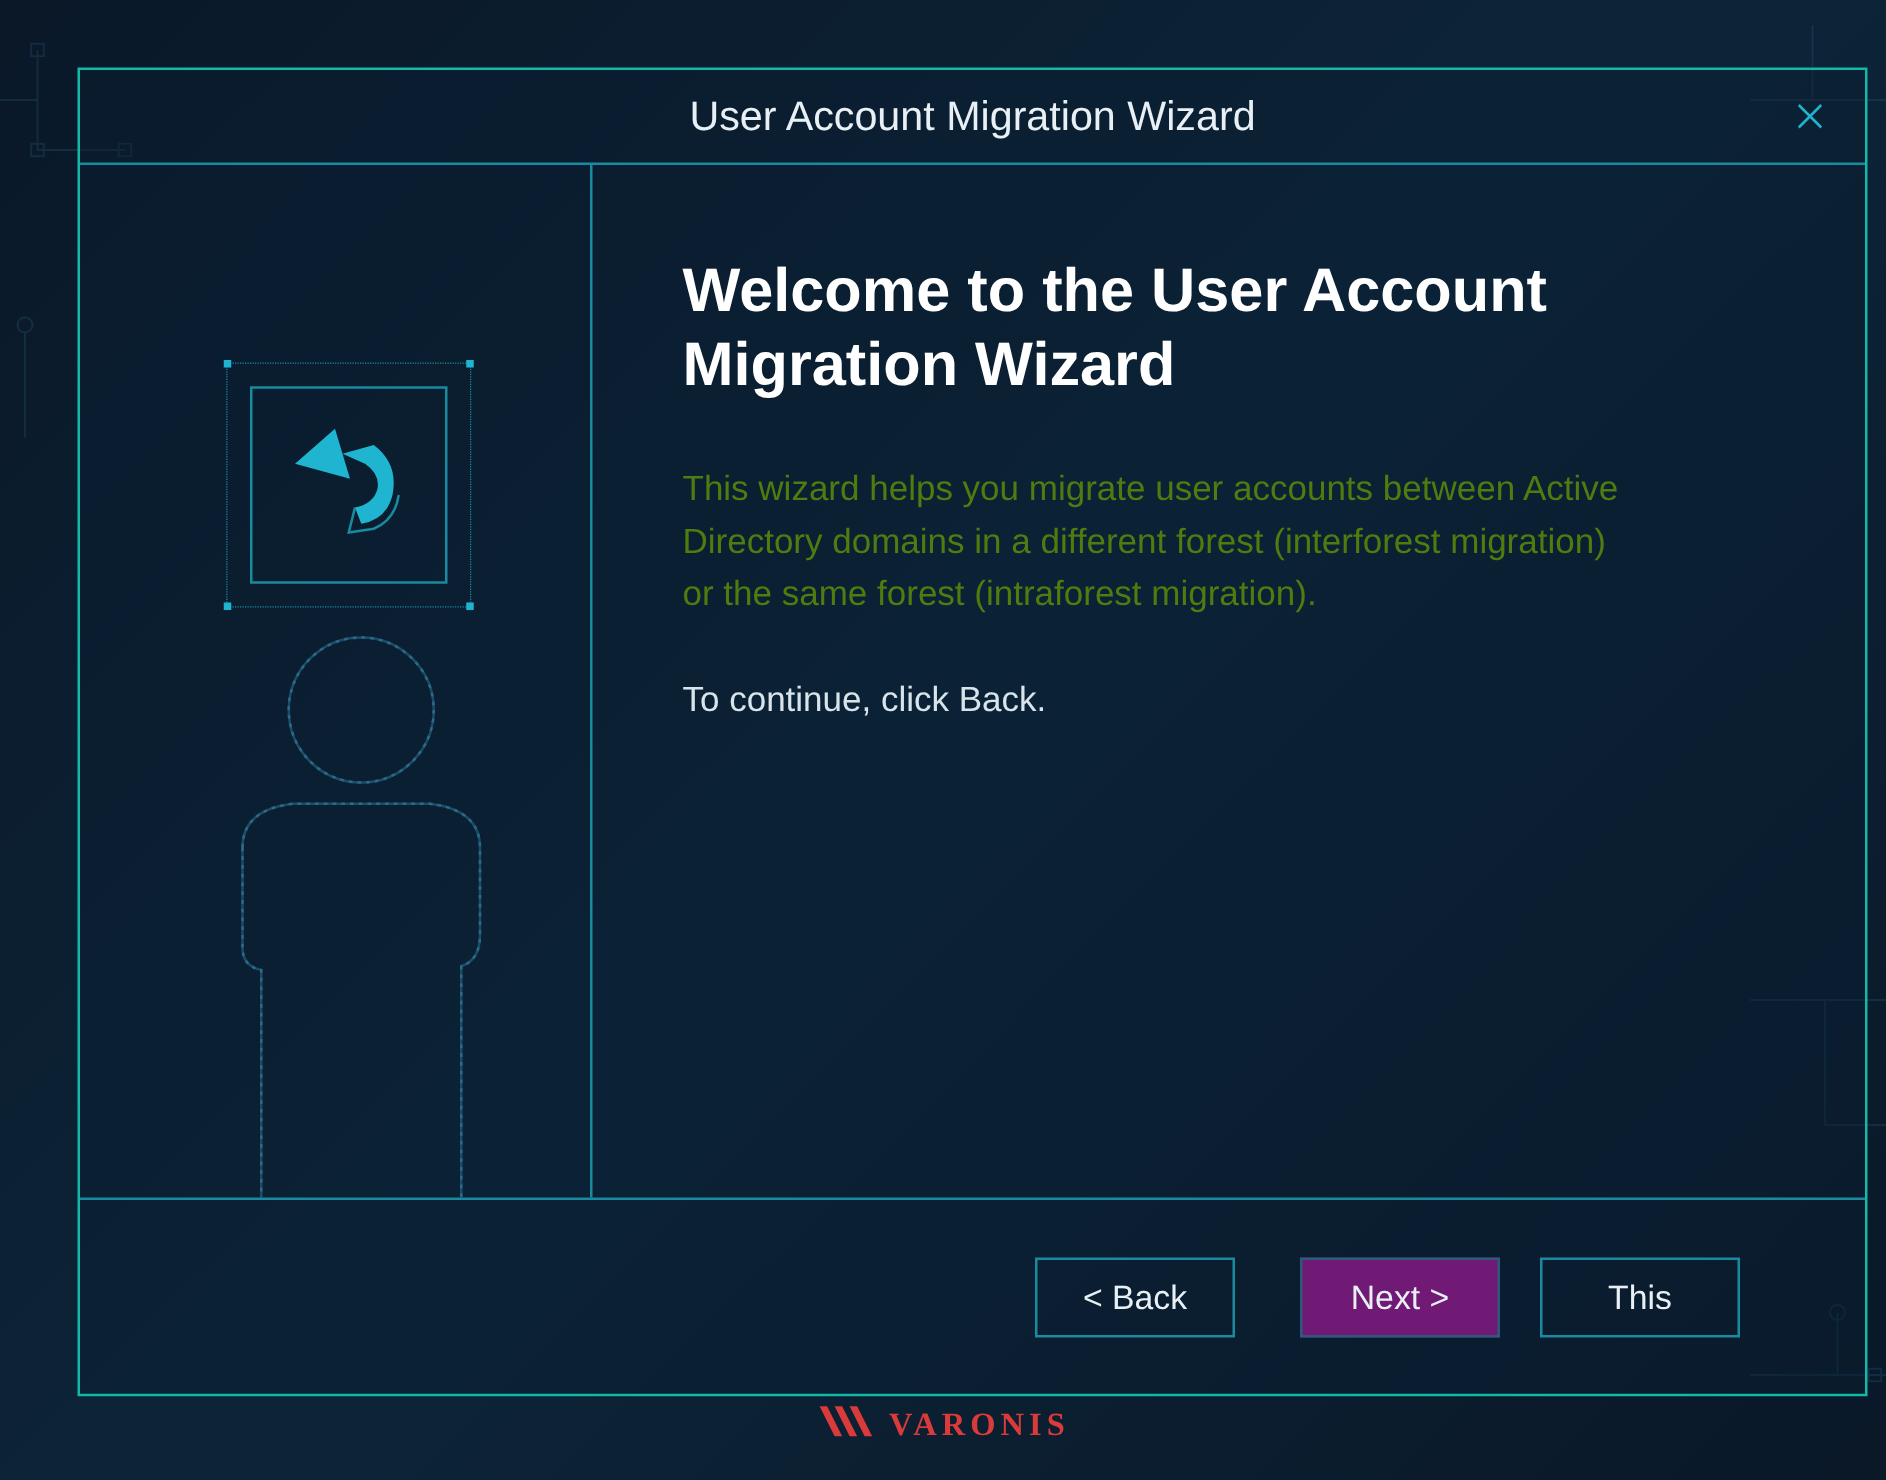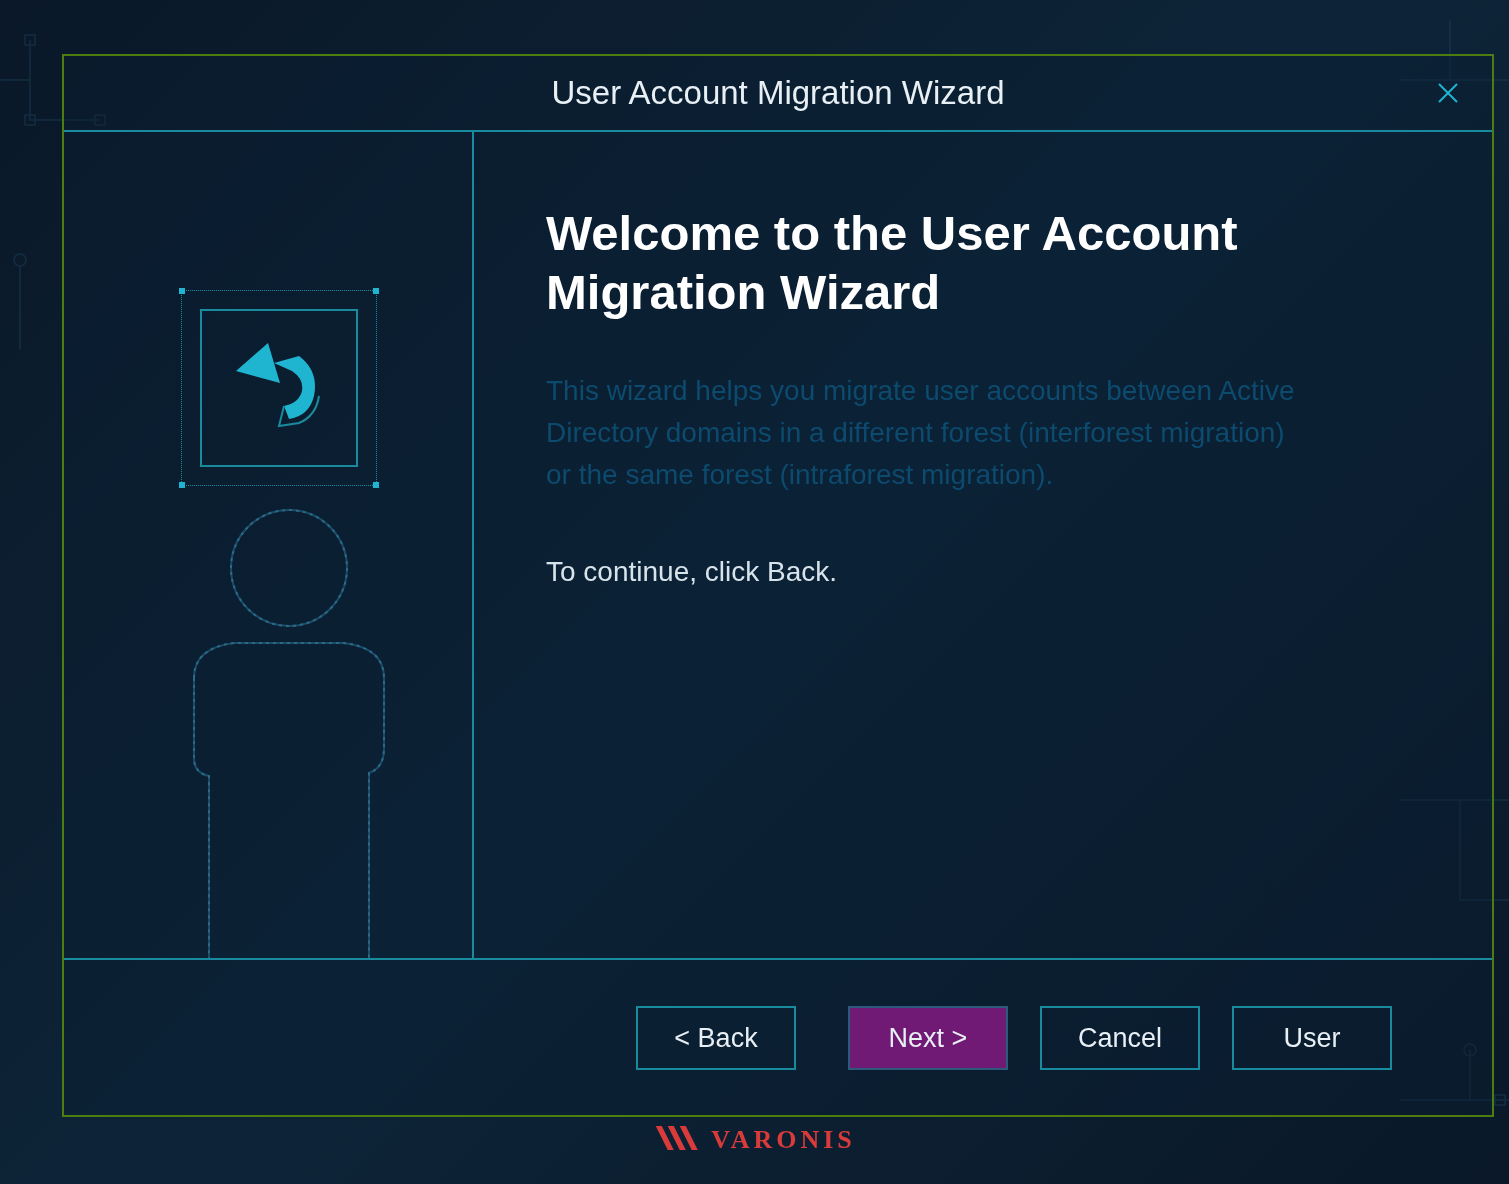--- a/index.html
+++ b/index.html
@@ -25,21 +25,21 @@
     width: 100%;
     height: 100%;
   }
   
   .wizard-window {
     position: absolute;
     top: 54px;
     left: 62px;
     width: 1432px;
     height: 1063px;
-    border: 2px solid #4d7c0f;
+    border: 2px solid #14b8a6;
     background: rgba(10, 30, 50, 0.4);
   }
   
   .title-bar {
     height: 76px;
     border-bottom: 2px solid #1a8a9e;
     display: flex;
     align-items: center;
     justify-content: center;
     position: relative;
@@ -133,24 +133,24 @@
   
   .welcome-heading {
     color: #ffffff;
     font-size: 49px;
     font-weight: 700;
     line-height: 1.2;
     margin-bottom: 48px;
   }
   
   .description {
-    color: #0c4a6e;
+    color: #4d7c0f;
     font-size: 28px;
     line-height: 1.5;
-    margin-bottom: 60px;
+    margin-bottom: 48px;
     max-width: 760px;
   }
   
   .continue-text {
     color: #d8e4ec;
     font-size: 28px;
   }
   
   .button-bar {
     height: 158px;
@@ -271,22 +271,21 @@
       <h1 class="welcome-heading">Welcome to the User Account Migration Wizard</h1>
       <p class="description">This wizard helps you migrate user accounts between Active Directory domains in a different forest (interforest migration) or the same forest (intraforest migration).</p>
       <p class="continue-text">To continue, click Back.</p>
     </div>
 
   </div>
 
   <div class="button-bar">
     <button class="wiz-btn">&lt; Back</button>
     <button class="wiz-btn primary">Next &gt;</button>
-    <button class="wiz-btn">Cancel</button>
-    <button class="wiz-btn">User</button>
+    <button class="wiz-btn">This</button>
   </div>
 
 </div>
 
 <div class="logo-footer">
   <div class="logo-mark">
     <svg viewBox="0 0 48 32">
       <path d="M 2 4 L 14 28 L 20 28 L 8 4 Z" fill="#d93b3b"></path>
       <path d="M 14 4 L 26 28 L 32 28 L 20 4 Z" fill="#d93b3b"></path>
       <path d="M 26 4 L 38 28 L 44 28 L 32 4 Z" fill="#d93b3b"></path>

